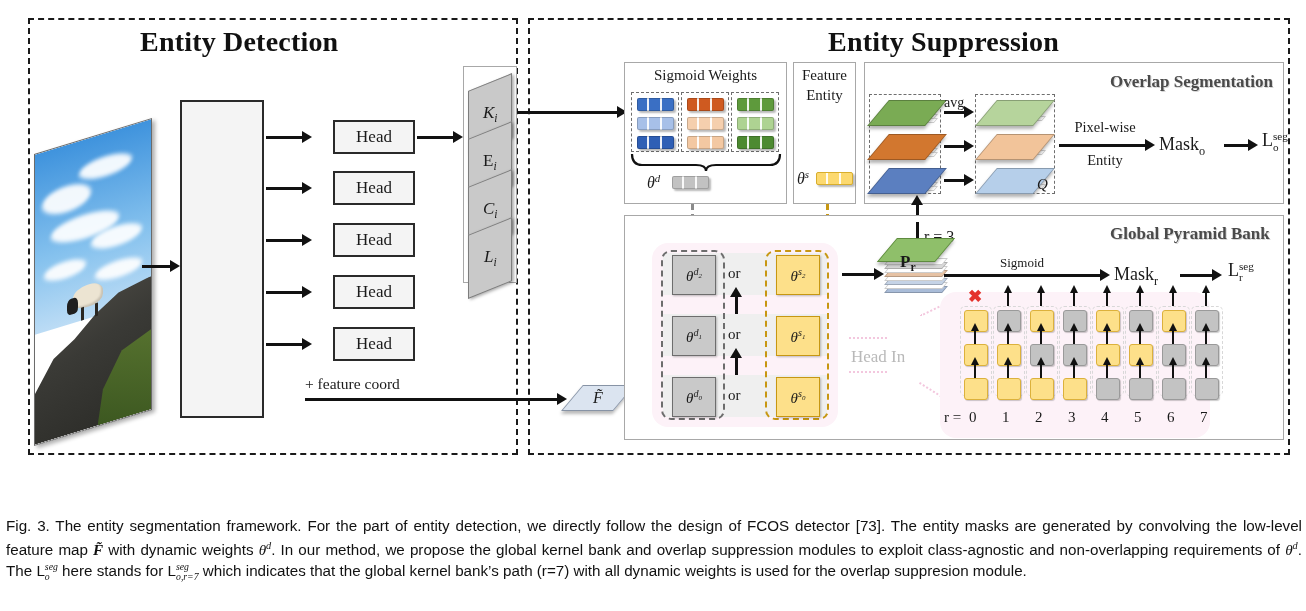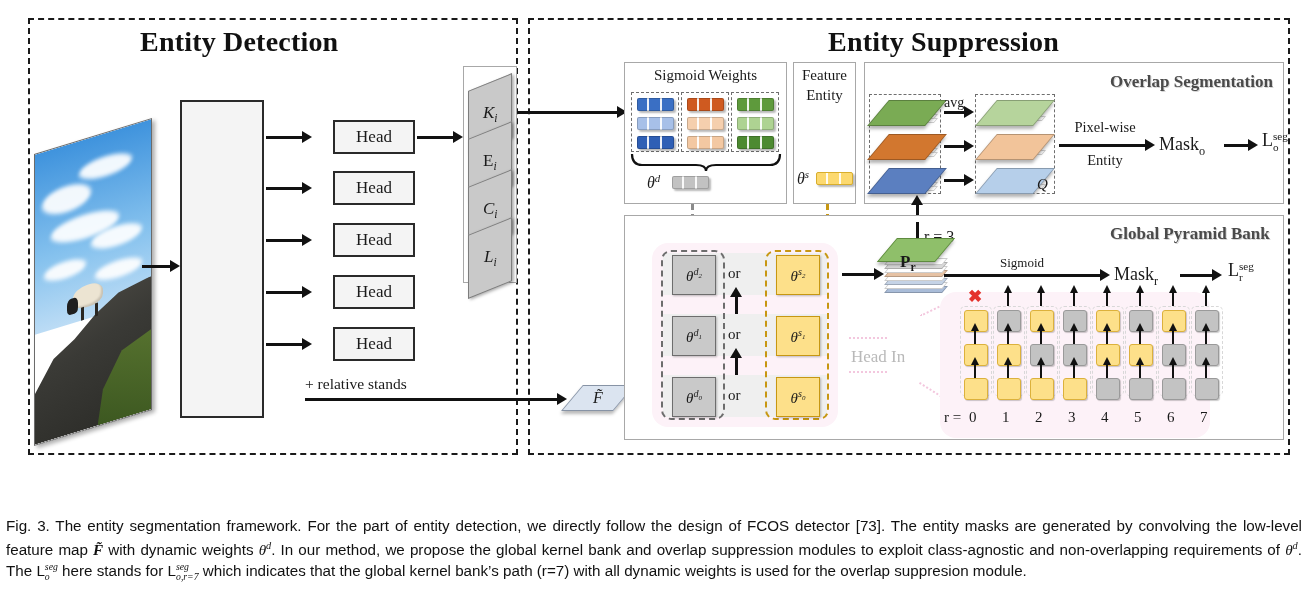--- a/index.html
+++ b/index.html
@@ -239,21 +239,21 @@
     </div>
   <div class="kecl" style="left:468px;top:226px;">
     <span><span>L</span><sub>i</sub></span>
     </div>
 
   <div class="arrow" style="left:517px;top:112px;width:110px;">
     <div class="shaft" style="width:100px;"></div>
       <div class="headr" style="left:100px;"></div>
     </div>
 
-  <div class="lbl" style="left:305px;top:375px;font-size:15.5px;">+ relative stands</div>
+  <div class="lbl" style="left:305px;top:375px;font-size:15.5px;">+ feature coord</div>
   <div class="arrow" style="left:305px;top:399px;width:262px;">
     <div class="shaft" style="width:252px;"></div>
       <div class="headr" style="left:252px;"></div>
     </div>
 
   <div style="position:absolute;left:572px;top:385px;width:52px;height:26px;">
     <div style="position:absolute;inset:0;transform:skewX(-40deg);background:#dbe4f0;
                 border:1px solid #8793a5;box-shadow:2px 3px 3px rgba(0,0,0,.28);"></div>
     <div style="position:absolute;left:0;top:4px;width:100%;text-align:center;font-style:italic;font-size:16px;">F̃</div>
   </div>

